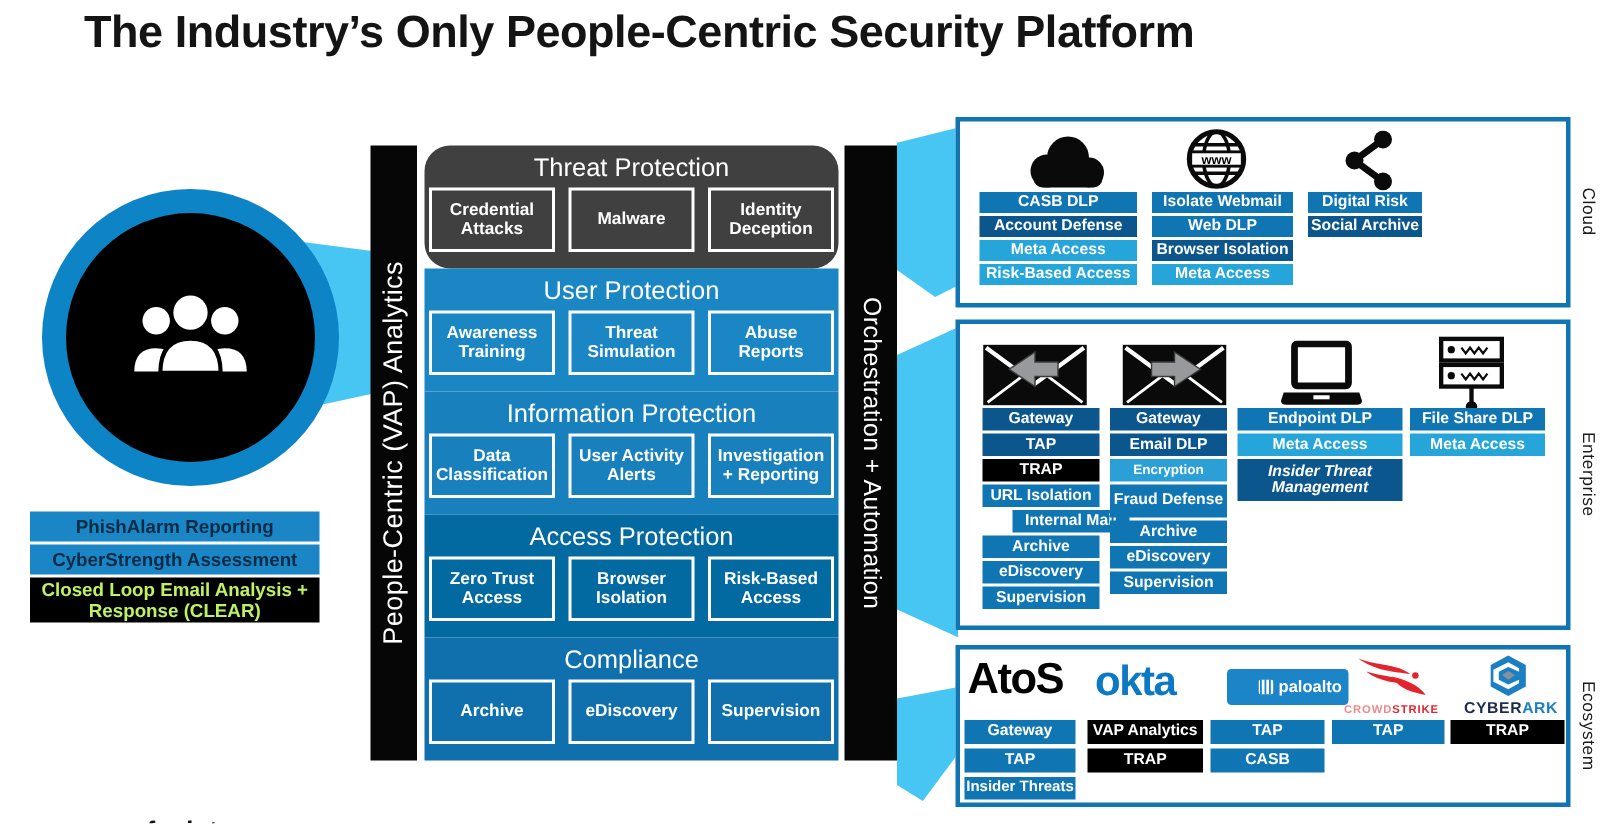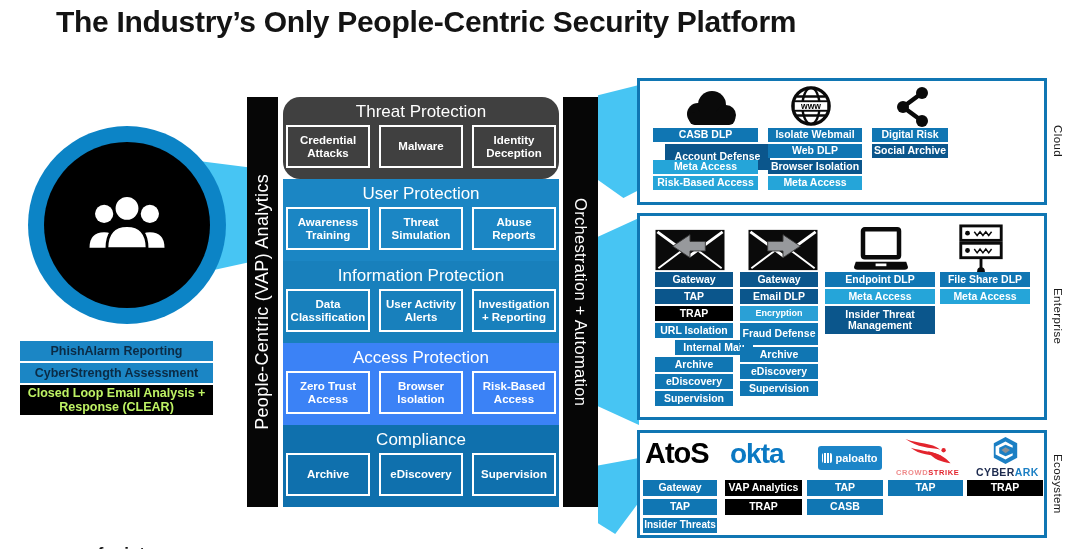--- a/index.html
+++ b/index.html
@@ -31,21 +31,21 @@
 
   
   #platform{left:283px;top:97px;width:276px;height:410px;display:flex;flex-direction:column;z-index:2;}
   .sec{flex:1;display:flex;flex-direction:column;align-items:center;}
   .sec .sec-title{color:#fff;font-size:17px;margin-top:5px;}
   .sec .row{display:flex;gap:9px;margin-top:3px;}
   .pbox{width:84px;height:43px;border:2px solid #fff;box-sizing:border-box;display:flex;
         align-items:center;justify-content:center;text-align:center;color:#fff;
         font-size:11.5px;font-weight:700;line-height:1.12;padding:1px;}
   .sec-threat{background:#404040;border-radius:17px;} .sec-user{background:#1b86c4;} .sec-info{background:#1880bc;}
-  .sec-access{background:#3b82f6;} .sec-comp{background:#0f70ad;}
+  .sec-access{background:#0369a1;} .sec-comp{background:#0f70ad;}
 
   
   .rbeam{left:598px;width:41px;background:#47c5f3;z-index:1;}
   #rbeam-cloud{top:85px;height:113px;clip-path:polygon(0 9%,100% 0,100% 93%,62% 100%,0 84%);}
   #rbeam-ent{top:218px;height:207px;clip-path:polygon(0 9%,100% 0,100% 100%,0 91%);}
   #rbeam-eco{top:458px;height:76px;clip-path:polygon(0 10%,100% 0,100% 58%,42% 100%,0 86%);}
 
   
   .rpanel{left:637px;width:410px;border:3px solid #1076b3;background:#fff;box-sizing:border-box;z-index:2;}
   #panel-cloud{top:78px;height:127px;}
@@ -57,21 +57,21 @@
 
   .chip{position:absolute;color:#fff;font-weight:700;font-size:10.5px;display:flex;align-items:center;
         justify-content:center;text-align:center;line-height:1.05;white-space:pre-line;}
   .c-med{background:#1076b3;} .c-dark{background:#0b568c;} .c-light{background:#25a5d9;}
   .c-black{background:#000;} .c-enc{background:#2aa0d6;font-size:9px;}
 
   
   .logo-atos{left:5px;top:4px;font-size:29px;font-weight:800;color:#000000;letter-spacing:-1px;}
   .logo-okta{left:90px;top:5px;font-size:28px;font-weight:700;color:#0b79c3;letter-spacing:-1px;}
   .logo-pa{left:178px;top:13px;width:64px;height:24px;background:#1c85c8;border-radius:3px;color:#fff;
-           font-size:11px;font-weight:700;display:flex;align-items:center;justify-content:center;gap:3px;}
+           font-size:11px;font-weight:700;display:flex;align-items:center;justify-content:center;gap:3px;padding-left:17px;}
   .pa-mark{width:10px;height:10px;background:#fff;border-radius:2px;
            background-image:linear-gradient(90deg,#1c85c8 1.5px,transparent 1.5px);
            background-size:3px 100%;background-position:1px 0;}
   .logo-cs-text{left:256px;top:35px;font-size:7.5px;font-weight:700;letter-spacing:.6px;}
   .cs-1{color:#ef8a8a;} .cs-2{color:#e3242d;}
   .logo-ca-text{left:336px;top:33px;font-size:10.5px;font-weight:800;letter-spacing:.4px;}
   .ca-1{color:#1d2b4f;} .ca-2{color:#1b7fc4;}
 
   #watermark{left:60px;top:544px;font-size:17px;font-weight:800;color:#111;}
 </style>
@@ -189,21 +189,21 @@
       <svg width="34" height="40" viewBox="0 0 34 40">
         <path d="M7,20 L26,6 M7,20 L26,34" stroke="#0a0a0a" stroke-width="4.5" fill="none"></path>
         <g fill="#0a0a0a">
             <circle cx="26" cy="6" r="6"></circle>
             <circle cx="7" cy="20" r="6"></circle>
             <circle cx="26" cy="34" r="6"></circle>
           </g>
       </svg>
     </span>
     <div class="chip c-med" style="left:13px;top:47px;width:105px;height:14px;">CASB DLP</div>
-    <div class="chip c-dark" style="left:25px;top:63px;width:105px;height:26px;text-align:center;">Account Defense</div>
+    <div class="chip c-dark" style="left:13px;top:63px;width:105px;height:14px;text-align:center;">Account Defense</div>
     <div class="chip c-light" style="left:13px;top:79px;width:105px;height:14px;">Meta Access</div>
     <div class="chip c-light" style="left:13px;top:95px;width:105px;height:14px;">Risk-Based Access</div>
     <div class="chip c-med" style="left:128px;top:47px;width:94px;height:14px;">Isolate Webmail</div>
     <div class="chip c-med" style="left:128px;top:63px;width:94px;height:14px;">Web DLP</div>
     <div class="chip c-dark" style="left:128px;top:79px;width:94px;height:14px;">Browser Isolation</div>
     <div class="chip c-light" style="left:128px;top:95px;width:94px;height:14px;">Meta Access</div>
     <div class="chip c-med" style="left:232px;top:47px;width:76px;height:14px;">Digital Risk</div>
     <div class="chip c-dark" style="left:232px;top:63px;width:76px;height:14px;">Social Archive</div>
   </div>
   <div class="abs side-label" id="side-cloud">
@@ -258,21 +258,21 @@
     <div class="chip c-dark" style="left:100px;top:56px;width:78px;height:15px;">Gateway</div>
     <div class="chip c-dark" style="left:100px;top:73px;width:78px;height:15px;">Email DLP</div>
     <div class="chip c-enc" style="left:100px;top:90px;width:78px;height:15px;">Encryption</div>
     <div class="chip c-med" style="left:100px;top:107px;width:78px;height:22px;">Fraud Defense</div>
     <div class="chip c-med" style="left:100px;top:131px;width:78px;height:15px;">Archive</div>
     <div class="chip c-med" style="left:100px;top:148px;width:78px;height:15px;">eDiscovery</div>
     <div class="chip c-med" style="left:100px;top:165px;width:78px;height:15px;">Supervision</div>
 
     <div class="chip c-med" style="left:185px;top:56px;width:110px;height:15px;">Endpoint DLP</div>
     <div class="chip c-light" style="left:185px;top:73px;width:110px;height:15px;">Meta Access</div>
-    <div class="chip c-dark" style="left:185px;top:90px;width:110px;height:28px;">Insider Threat Management</div>
+    <div class="chip c-dark" style="left:185px;top:90px;width:110px;height:28px;font-style:italic;">Insider Threat Management</div>
 
     <div class="chip c-med" style="left:300px;top:56px;width:90px;height:15px;">File Share DLP</div>
     <div class="chip c-light" style="left:300px;top:73px;width:90px;height:15px;">Meta Access</div>
   </div>
   <div class="abs side-label" id="side-ent">
       <span>Enterprise</span>
     </div>
 
   <div class="abs rpanel" id="panel-eco">
     <div class="abs logo-atos">AtoS</div>

